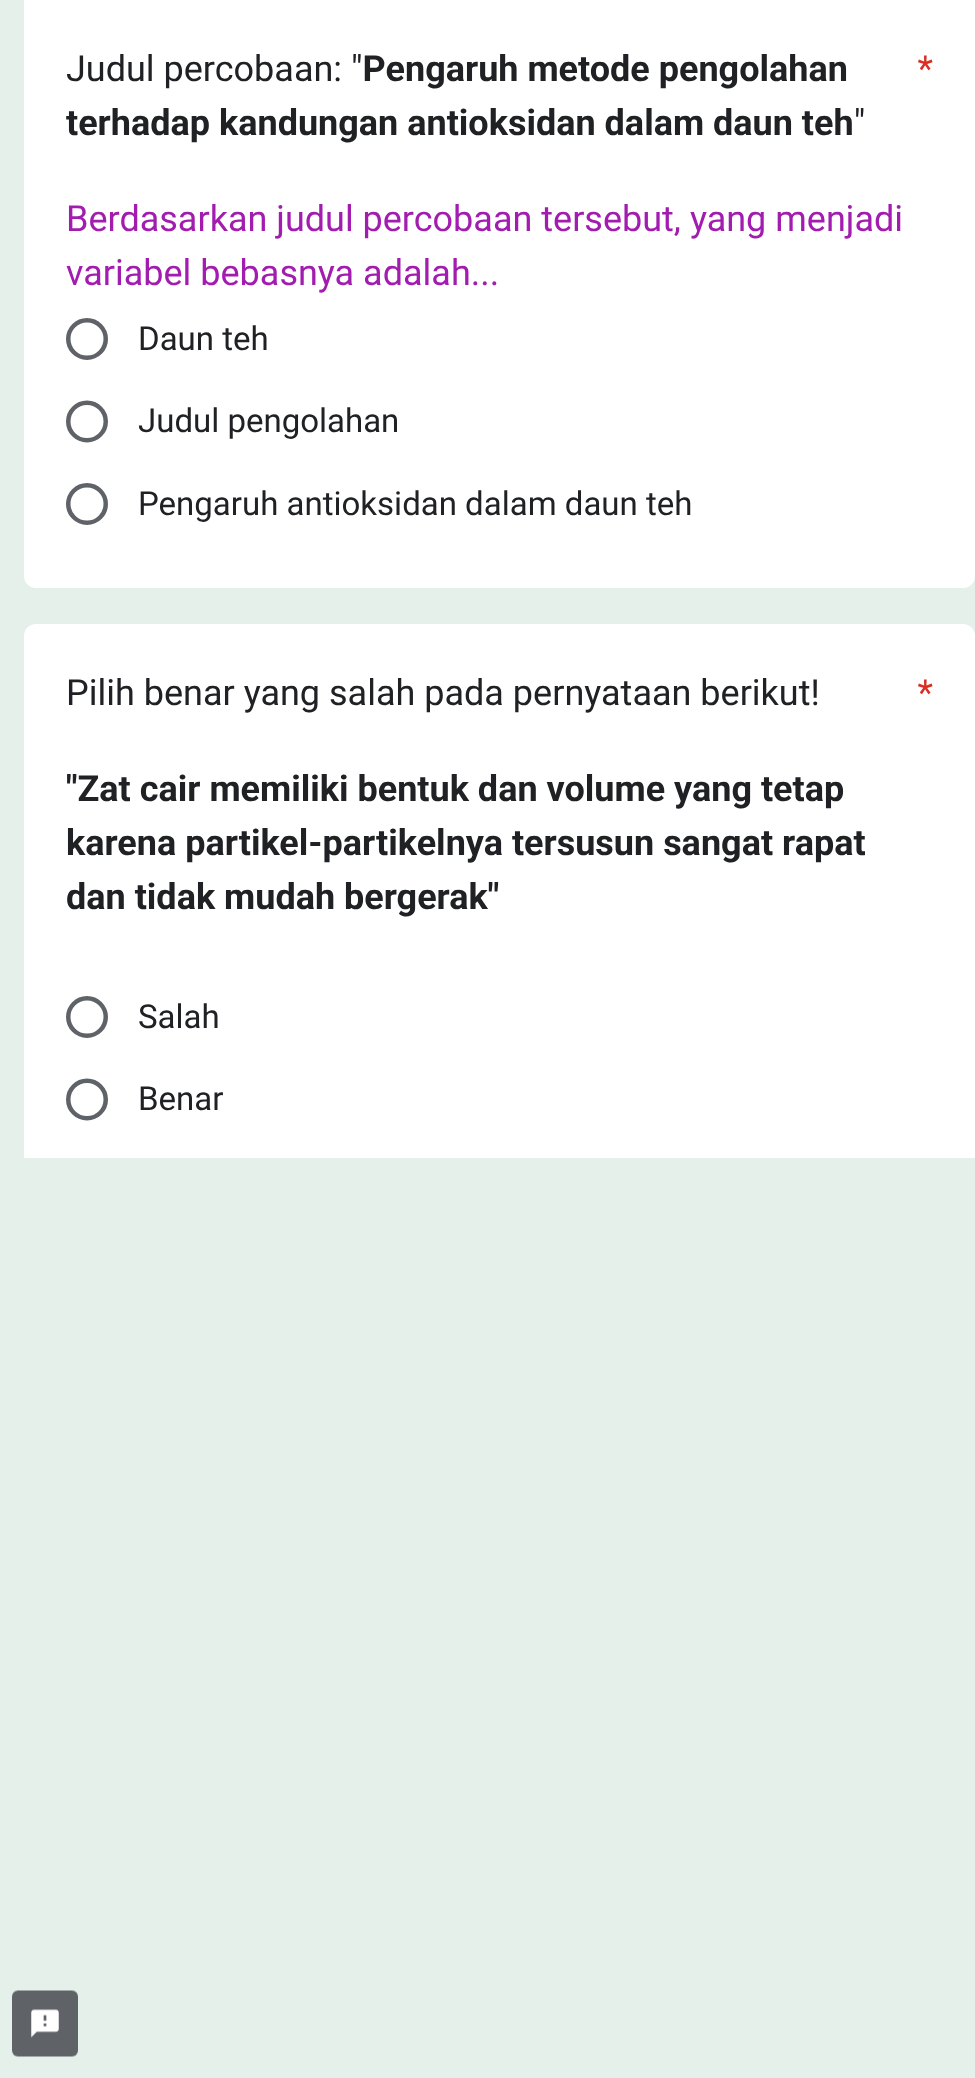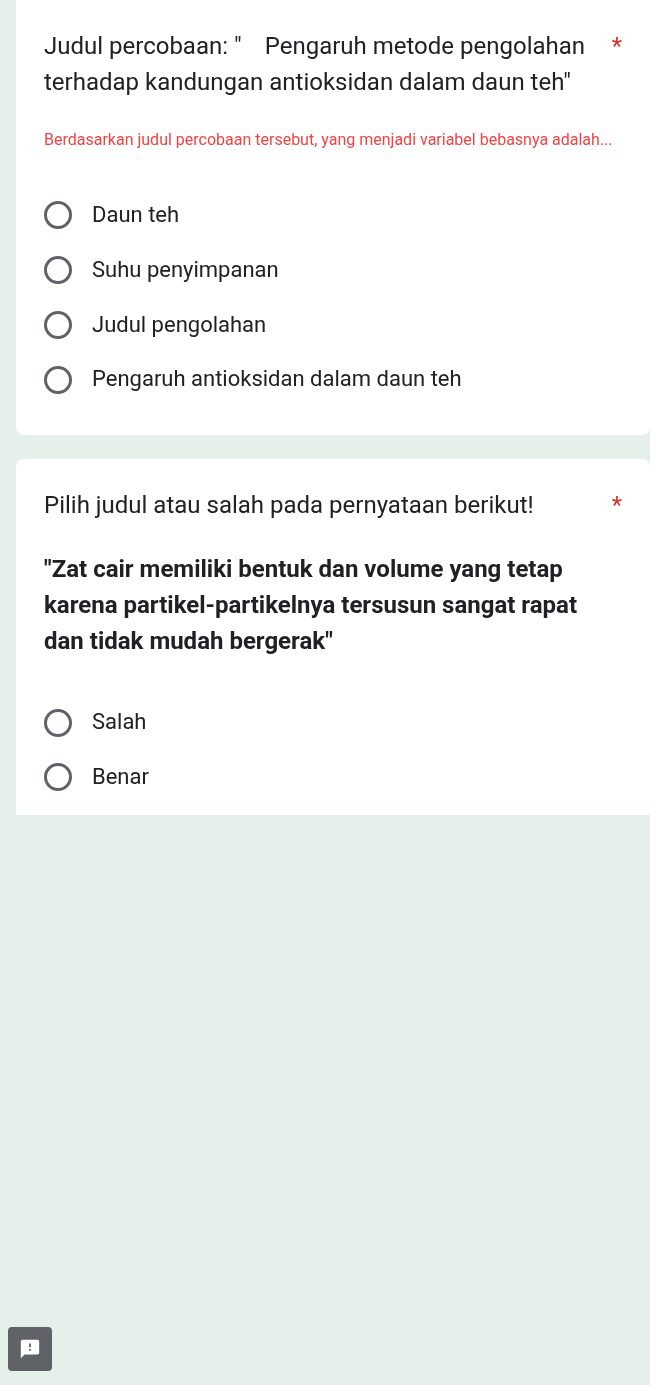--- a/index.html
+++ b/index.html
@@ -26,45 +26,43 @@
       margin-bottom: 28px;
     }
     .question-text {
       font-size: 24px;
       line-height: 1.5;
       color: #202124;
       font-weight: 400;
       flex: 1;
     }
     .question-text .bold {
-      font-weight: 400;
-      margin-left: 23px;
+      font-weight: 700;
     }
     .required {
       color: #d93025;
       font-size: 24px;
       margin-left: 8px;
       line-height: 1.5;
     }
     .subtext {
-      font-size: 16px;
+      font-size: 24px;
       line-height: 1.5;
-      color: #ef4444;
-      margin-bottom: 36px;
+      color: #a21caf;
     }
     .subtext-bold {
       font-size: 24px;
       line-height: 1.5;
       color: #202124;
       font-weight: 700;
       margin-bottom: 36px;
     }
     .option {
       display: flex;
-      align-items: center;
+      align-items: flex-start;
       padding: 12px 0;
       cursor: pointer;
     }
     .radio {
       width: 28px;
       height: 28px;
       border: 3px solid #5f6368;
       border-radius: 50%;
       margin-right: 20px;
       flex-shrink: 0;
@@ -114,35 +112,31 @@
       <span class="required">*</span>
     </div>
     <div class="subtext">Berdasarkan judul percobaan tersebut, yang menjadi variabel bebasnya adalah...</div>
 
     <div class="option">
       <div class="radio"></div>
       <div class="option-label">Daun teh</div>
     </div>
     <div class="option">
       <div class="radio"></div>
-      <div class="option-label">Suhu penyimpanan</div>
-    </div>
-    <div class="option">
-      <div class="radio"></div>
       <div class="option-label">Judul pengolahan</div>
     </div>
     <div class="option">
       <div class="radio"></div>
       <div class="option-label">Pengaruh antioksidan dalam daun teh</div>
     </div>
   </div>
 
   <div class="card second">
     <div class="question-header">
-      <div class="question-text">Pilih judul atau salah pada pernyataan berikut!</div>
+      <div class="question-text">Pilih benar yang salah pada pernyataan berikut!</div>
       <span class="required">*</span>
     </div>
     <div class="subtext-bold">"Zat cair memiliki bentuk dan volume yang tetap karena partikel-partikelnya tersusun sangat rapat dan tidak mudah bergerak"</div>
 
     <div class="option">
       <div class="radio"></div>
       <div class="option-label">Salah</div>
     </div>
     <div class="option">
       <div class="radio"></div>

